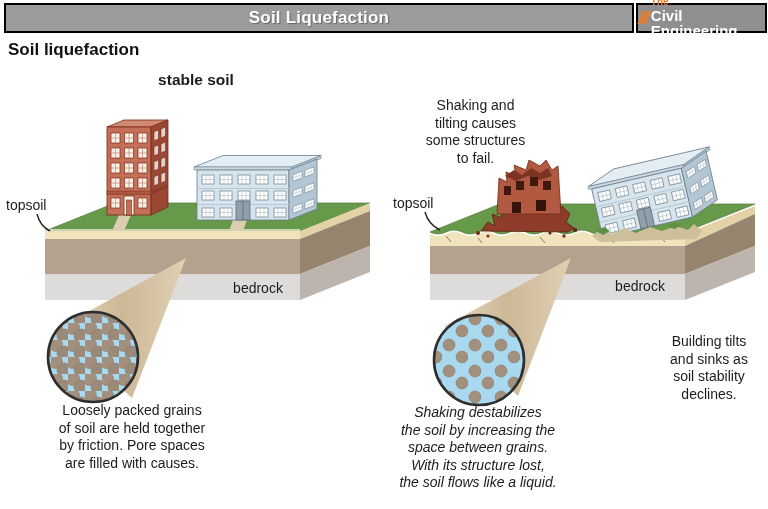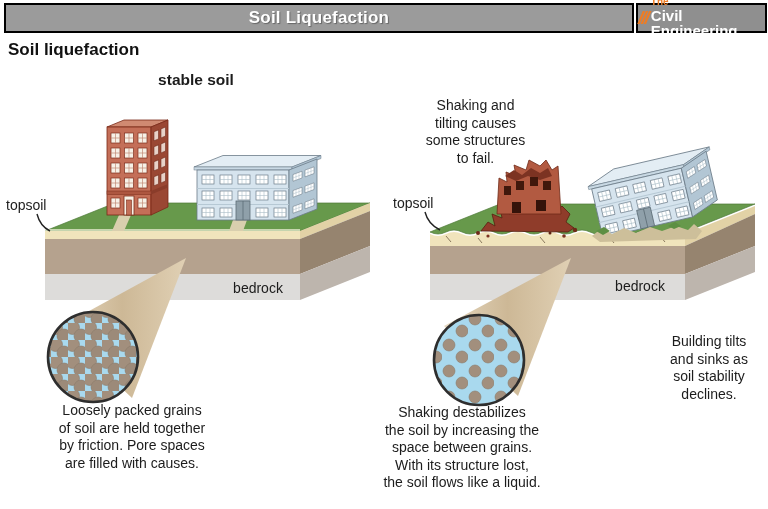--- a/index.html
+++ b/index.html
@@ -236,19 +236,19 @@
 
   <div class="lbl center" style="left:650px;top:333px;width:118px;">Building tilts
 and sinks as
 soil stability
 declines.</div>
 
   <div class="lbl center" style="left:8px;top:402px;width:248px;">Loosely packed grains
 of soil are held together
 by friction.  Pore spaces
 are filled with causes.</div>
-  <div class="lbl center" style="left:352px;top:404px;width:220px;">Shaking destabilizes
+  <div class="lbl center" style="left:368px;top:404px;width:220px;font-style:italic;">Shaking destabilizes
 the soil by increasing the
 space between grains.
 With its structure lost,
 the soil flows like a liquid.</div>
 
 </div>
 
 </body></html>

